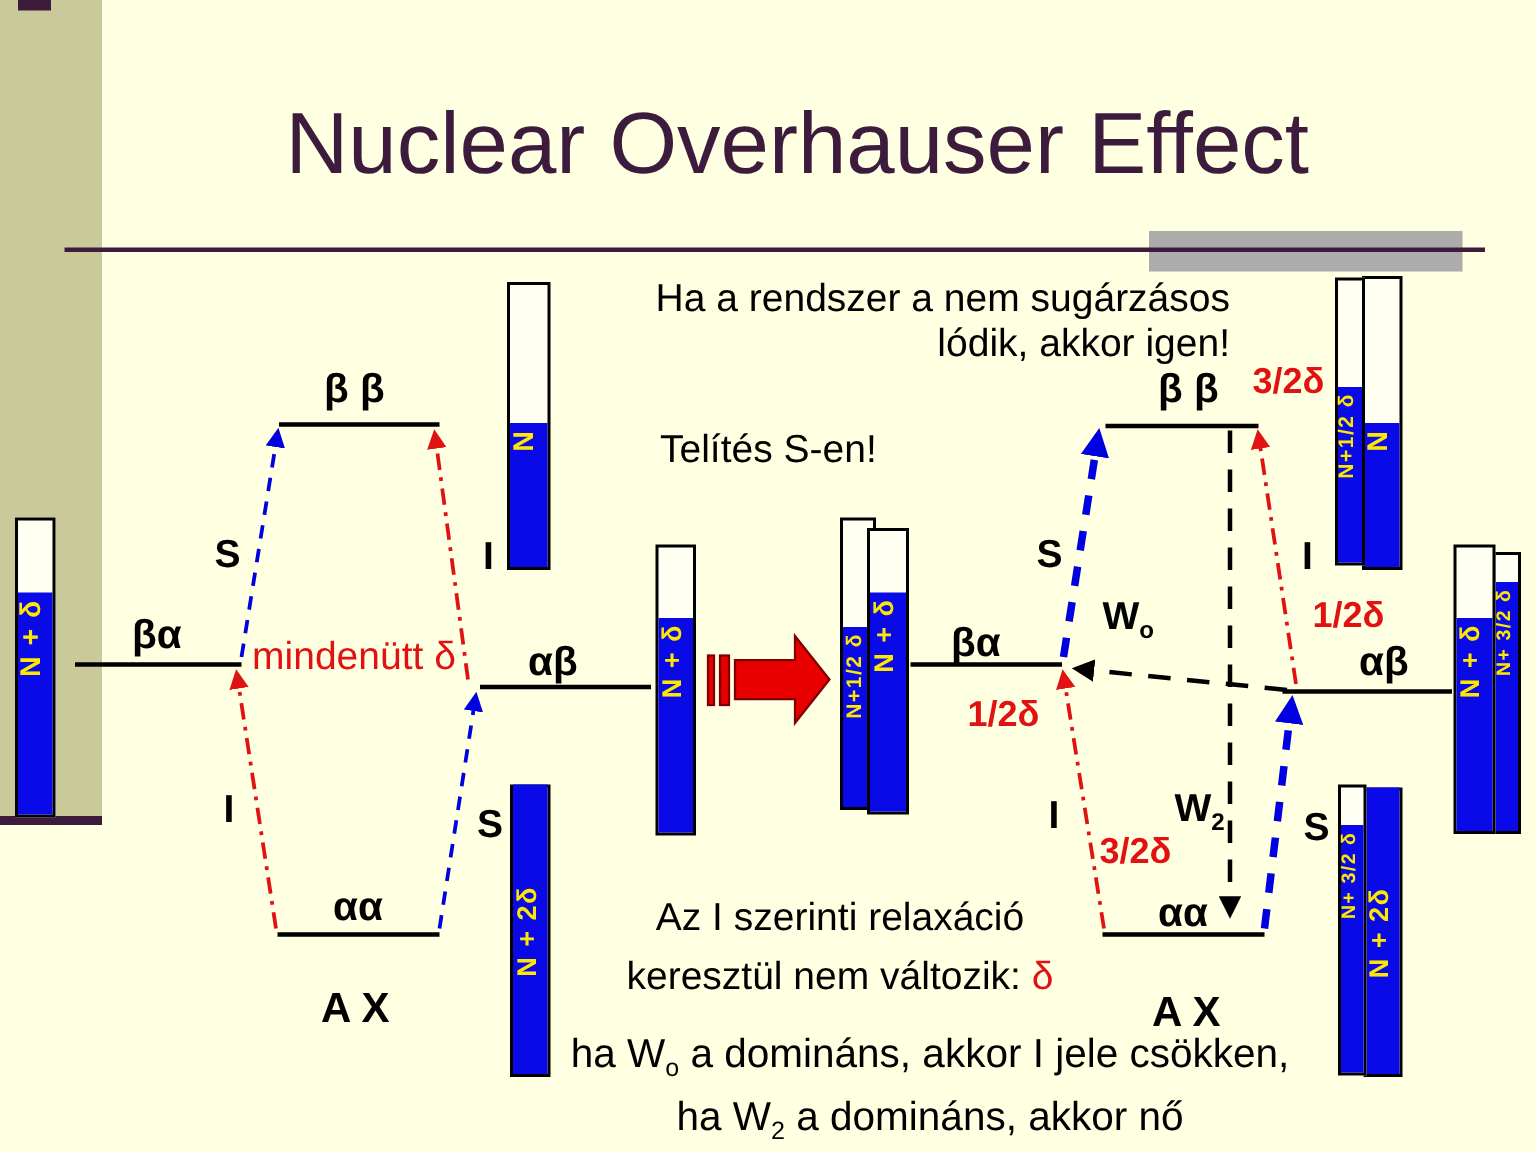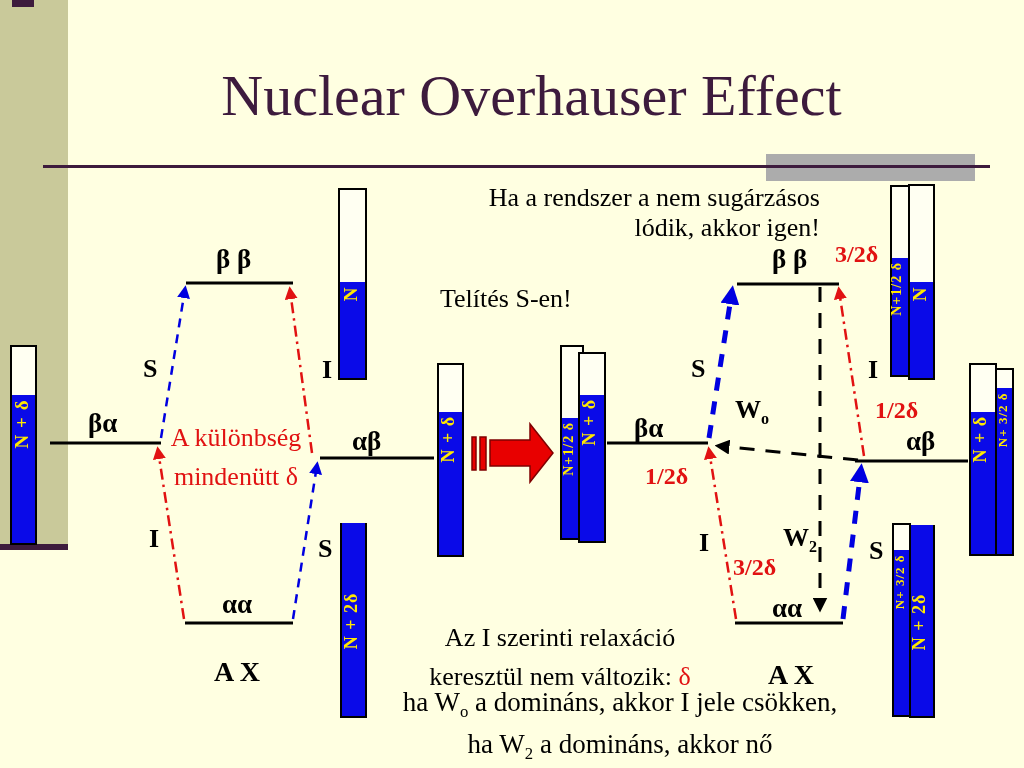--- a/index.html
+++ b/index.html
@@ -1,29 +1,29 @@
 <!DOCTYPE html>
 <html><head>
 <meta charset="utf-8">
 <style>
   html,body{margin:0;padding:0;background:#888;}
   #stage{position:relative;width:1024px;height:768px;background:#FFFFE1;overflow:hidden;
-         font-family:Liberation Serif, serif;}
+         font-family:Liberation Sans, sans-serif;}
   .abs{position:absolute;}
   #side-band{left:0;top:0;width:68px;height:546px;background:#C9C99A;}
   #side-band-footer{left:0;top:544px;width:68px;height:6px;background:#3D1B3D;}
   #corner-mark{left:12px;top:0;width:22px;height:7px;background:#3D1B3D;}
   #title{left:105px;top:62px;width:853px;text-align:center;font-size:58px;color:#3D1B3D;
          letter-spacing:0px;white-space:nowrap;}
   #accent-gray{left:766px;top:154px;width:209px;height:27px;background:#ACACAC;}
   #title-rule{left:43px;top:165px;width:947px;height:3px;background:#3D1B3D;}
   .para{color:#000;}
   #intro{left:330px;top:183px;width:490px;text-align:right;font-size:26px;line-height:30px;}
   #intro-l4{left:440px;top:284px;font-size:26px;}
-  #bottom-a{left:310px;top:592px;width:500px;text-align:center;font-size:26px;line-height:39px;margin-top:26px;}
+  #bottom-a{left:310px;top:592px;width:500px;text-align:center;font-size:26px;line-height:39px;}
   #bottom-b{left:340px;top:686px;width:560px;text-align:center;font-size:27px;line-height:33px;}
   .red{color:#E11212;}
   .lab{position:absolute;font-weight:bold;color:#000;white-space:nowrap;}
   .g27{font-size:27px;} .g26{font-size:26px;} .g28{font-size:28px;}
   .rlab{position:absolute;font-weight:bold;color:#E11212;font-size:24px;white-space:nowrap;}
   #note{left:163px;top:418px;width:146px;text-align:center;color:#E11212;font-size:26px;line-height:39px;}
   sub{font-size:0.62em;}
   svg{position:absolute;left:0;top:0;}
   .bar{position:absolute;background:#FFFFF2;border:2px solid #000;box-sizing:border-box;}
   .bar .fill{position:absolute;left:0;right:0;bottom:0;background:#0A0AE8;}
@@ -101,21 +101,20 @@
       <polygon points="490,440 530,440 530,424 553,453 530,482 530,466 490,466"></polygon>
     </g>
   </svg>
 
   <div class="lab g27" style="left:216px;top:244px">β β</div>
   <div class="lab g26" style="left:143px;top:354px">S</div>
   <div class="lab g26" style="left:322px;top:355px">I</div>
   <div class="lab g27" style="left:88px;top:408px">βα</div>
   <div class="lab g27" style="left:352px;top:426px">αβ</div>
   <div class="abs" id="note">
-    <div>A különbség</div>
     <div>mindenütt δ</div>
   </div>
   <div class="lab g26" style="left:149px;top:524px">I</div>
   <div class="lab g26" style="left:318px;top:534px">S</div>
   <div class="lab g27" style="left:222px;top:589px">αα</div>
   <div class="lab g28" style="left:214px;top:656px">A X</div>
 
   <div class="lab g27" style="left:772px;top:244px">β β</div>
   <div class="rlab" style="left:835px;top:241px">3/2δ</div>
   <div class="lab g26" style="left:691px;top:354px">S</div>

